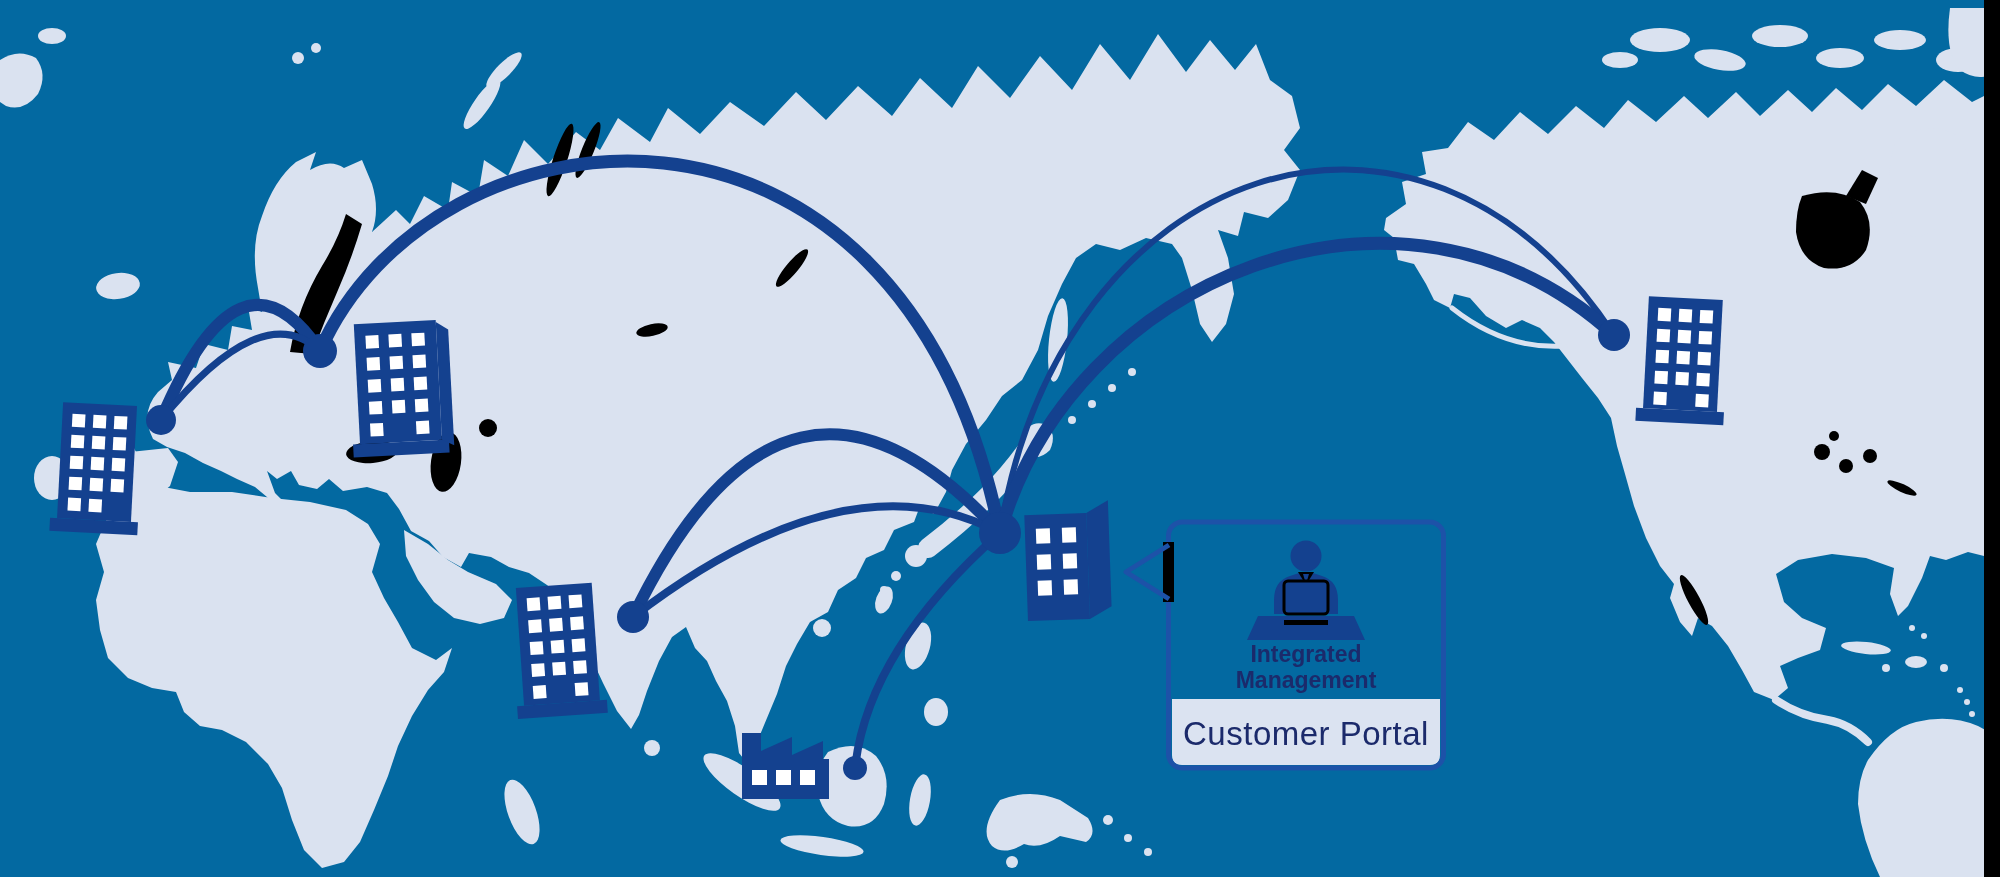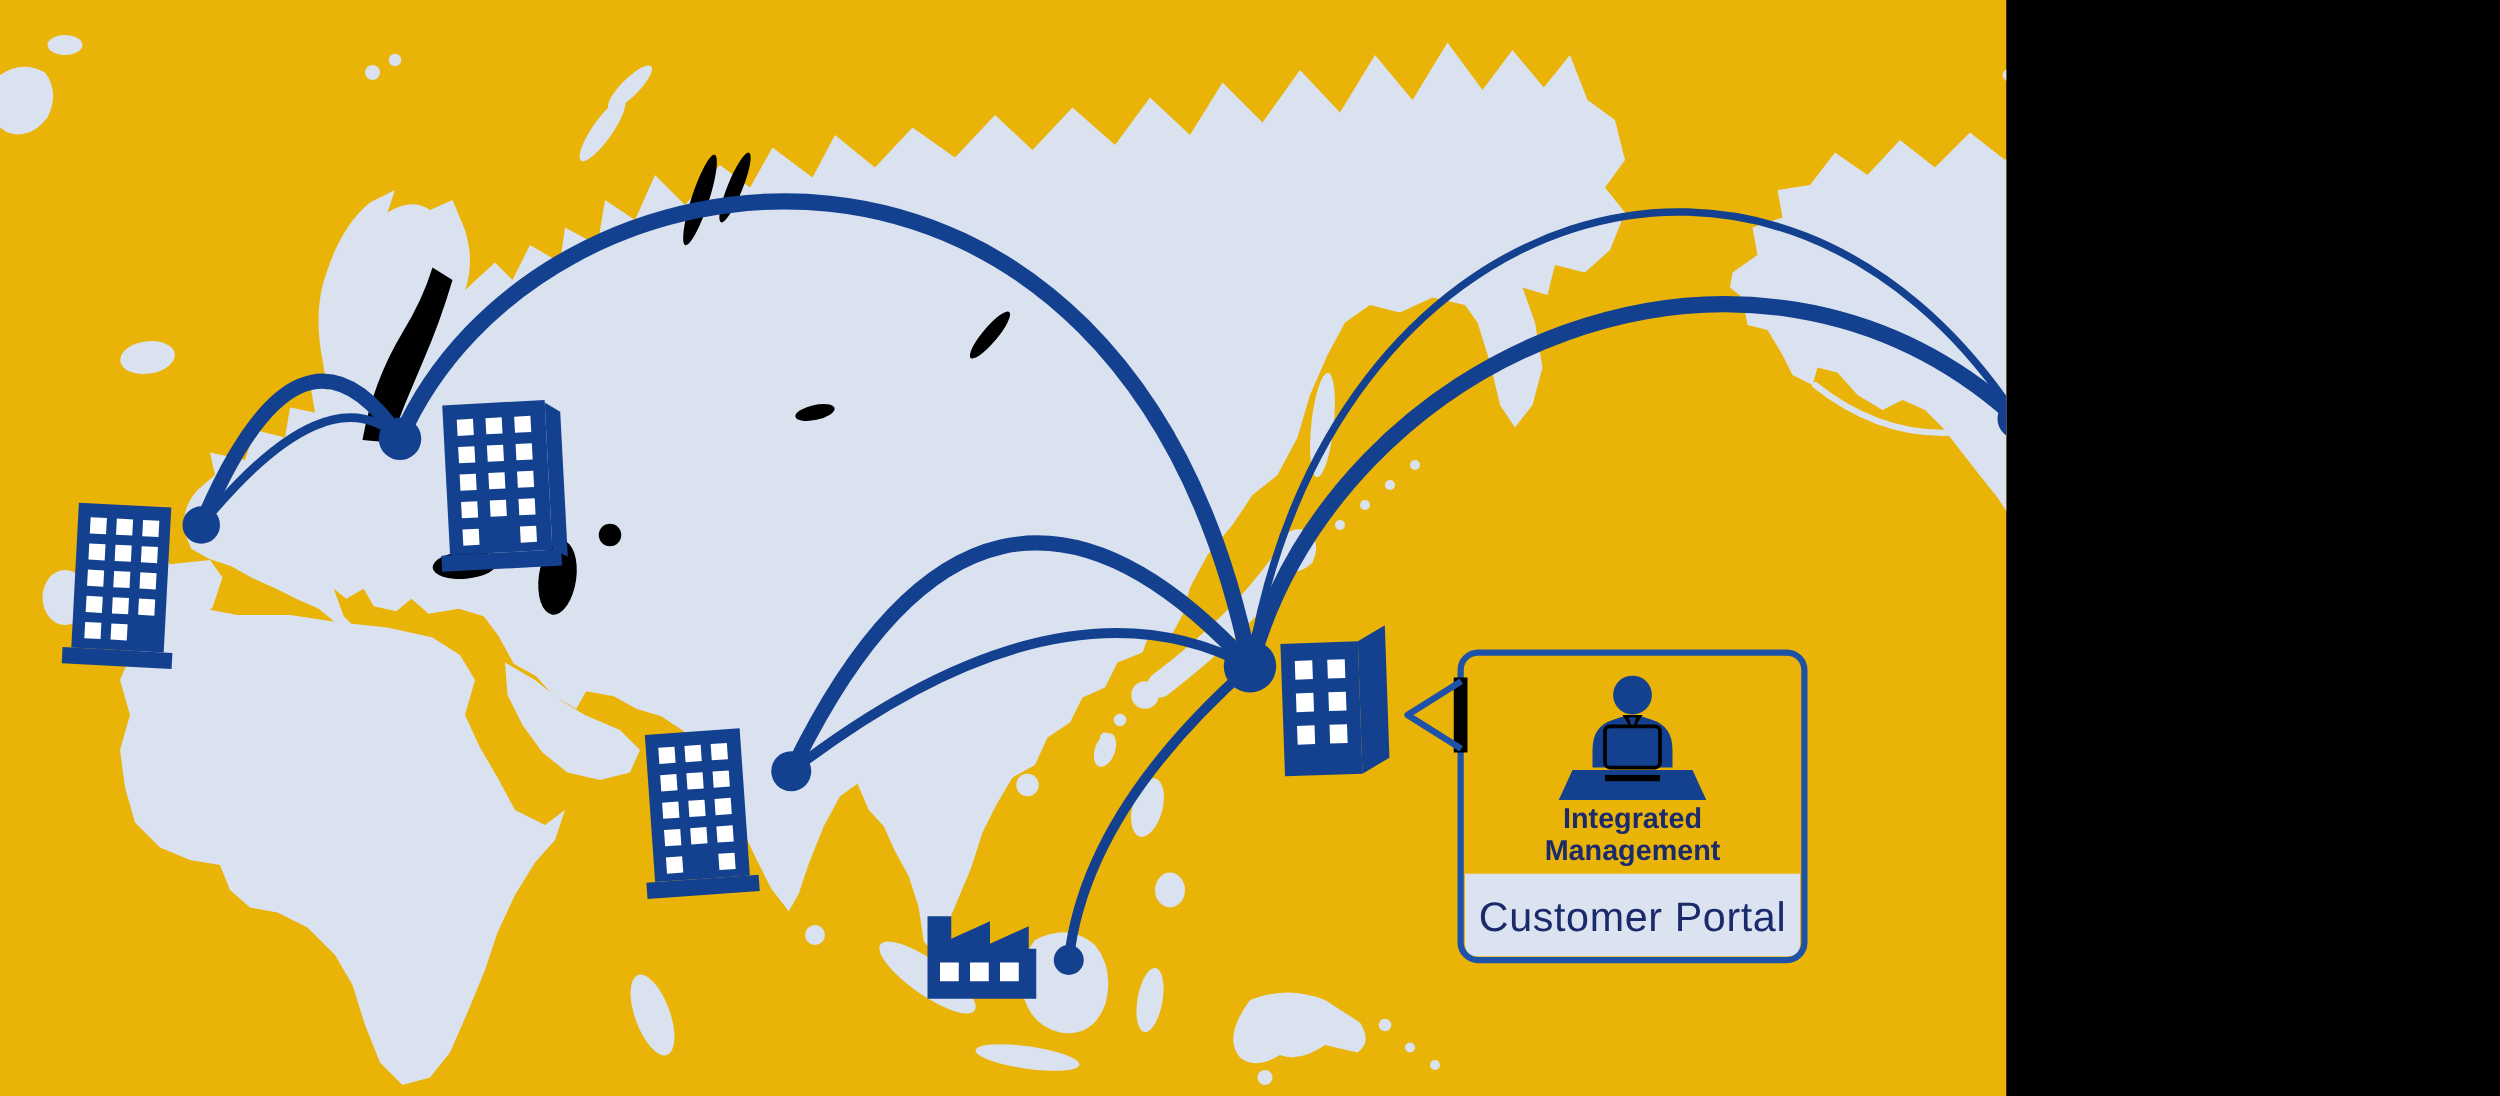--- a/index.html
+++ b/index.html
@@ -1,16 +1,16 @@
 <!DOCTYPE html>
 <html><head>
 <meta charset="utf-8">
 <style>
   html,body{margin:0;padding:0;background:#000;}
-  #stage{position:relative;width:1605px;height:877px;background:#eab308;overflow:hidden;
+  #stage{position:relative;width:1984px;height:877px;background:#0369a1;overflow:hidden;
          font-family:"Liberation Sans", sans-serif;}
   .land{fill:#dae2f0;}
   .sea{fill:#000;}
   .arc{stroke:#14418f;fill:none;}
   .node{fill:#14418f;}
   .bld{fill:#14418f;}
   .win{fill:#ffffff;}
   .ink{fill:#14418f;}
   .blk{fill:#000;}
   .callout-border{stroke:#1d52a8;stroke-width:5;fill:none;}

